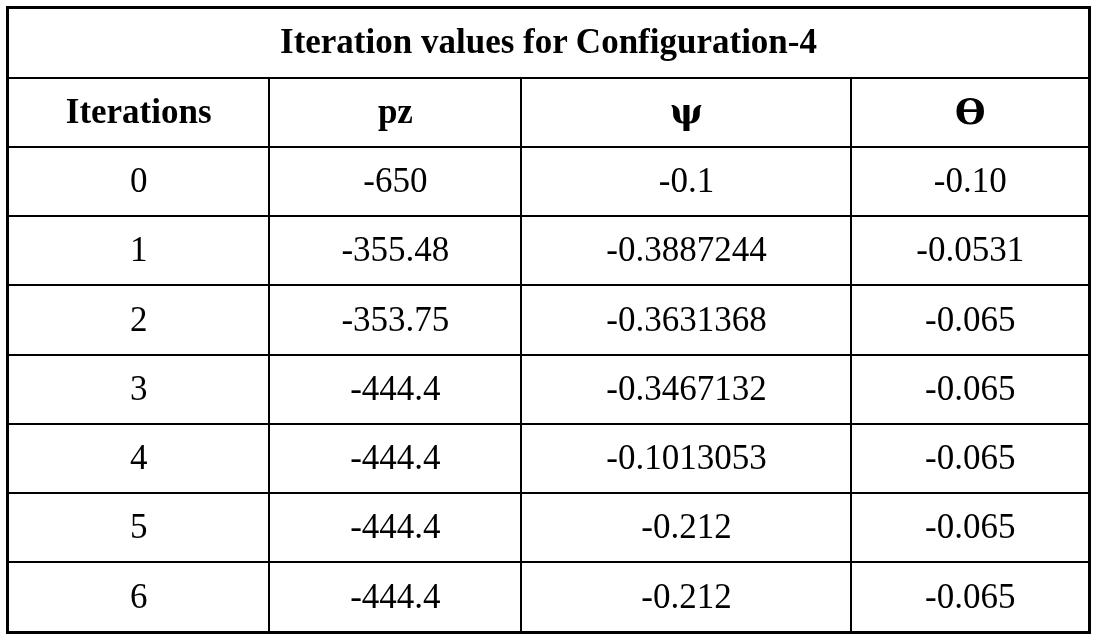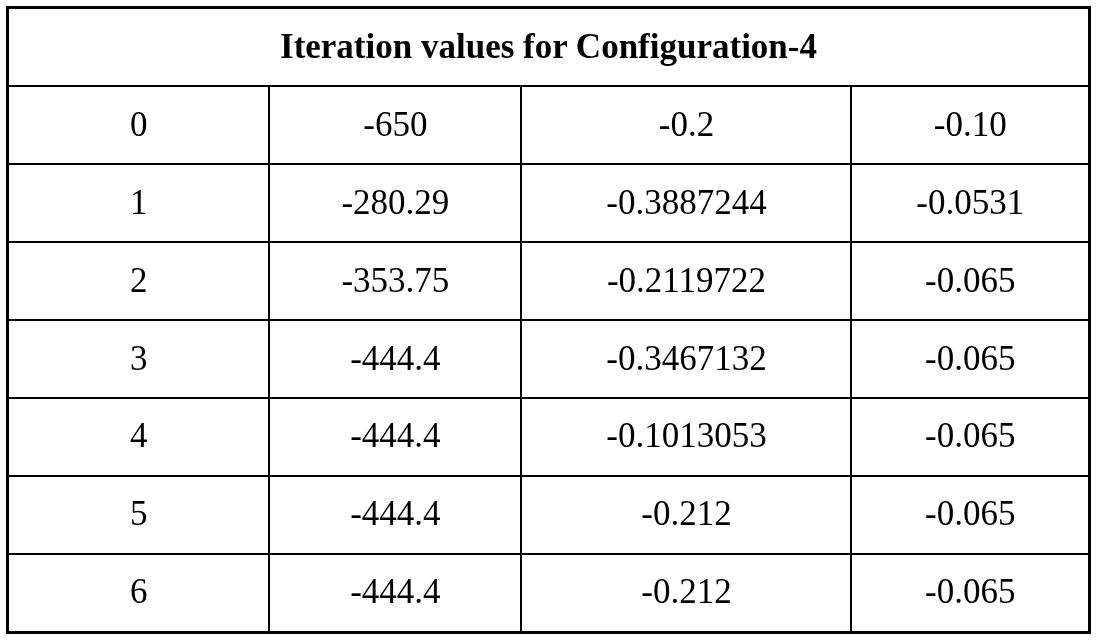--- a/index.html
+++ b/index.html
@@ -66,35 +66,41 @@
       <col class="col-iter">
       <col class="col-pz">
       <col class="col-psi">
       <col class="col-th">
     </colgroup>
     <tbody>
       <tr>
         <td class="caption-cell" colspan="4">Iteration values for Configuration-4</td>
       </tr>
       <tr>
+        <td class="hdr-iterations">Iterations</td>
+        <td class="hdr-cell">pz</td>
+        <td class="hdr-cell sym">ψ</td>
+        <td class="hdr-cell sym">Ɵ</td>
+      </tr>
+      <tr>
         <td>0</td>
         <td>-650</td>
-        <td>-0.2</td>
+        <td>-0.1</td>
         <td>-0.10</td>
       </tr>
       <tr>
         <td>1</td>
-        <td>-280.29</td>
+        <td>-355.48</td>
         <td>-0.3887244</td>
         <td>-0.0531</td>
       </tr>
       <tr>
         <td>2</td>
         <td>-353.75</td>
-        <td>-0.2119722</td>
+        <td>-0.3631368</td>
         <td>-0.065</td>
       </tr>
       <tr>
         <td>3</td>
         <td>-444.4</td>
         <td>-0.3467132</td>
         <td>-0.065</td>
       </tr>
       <tr>
         <td>4</td>

